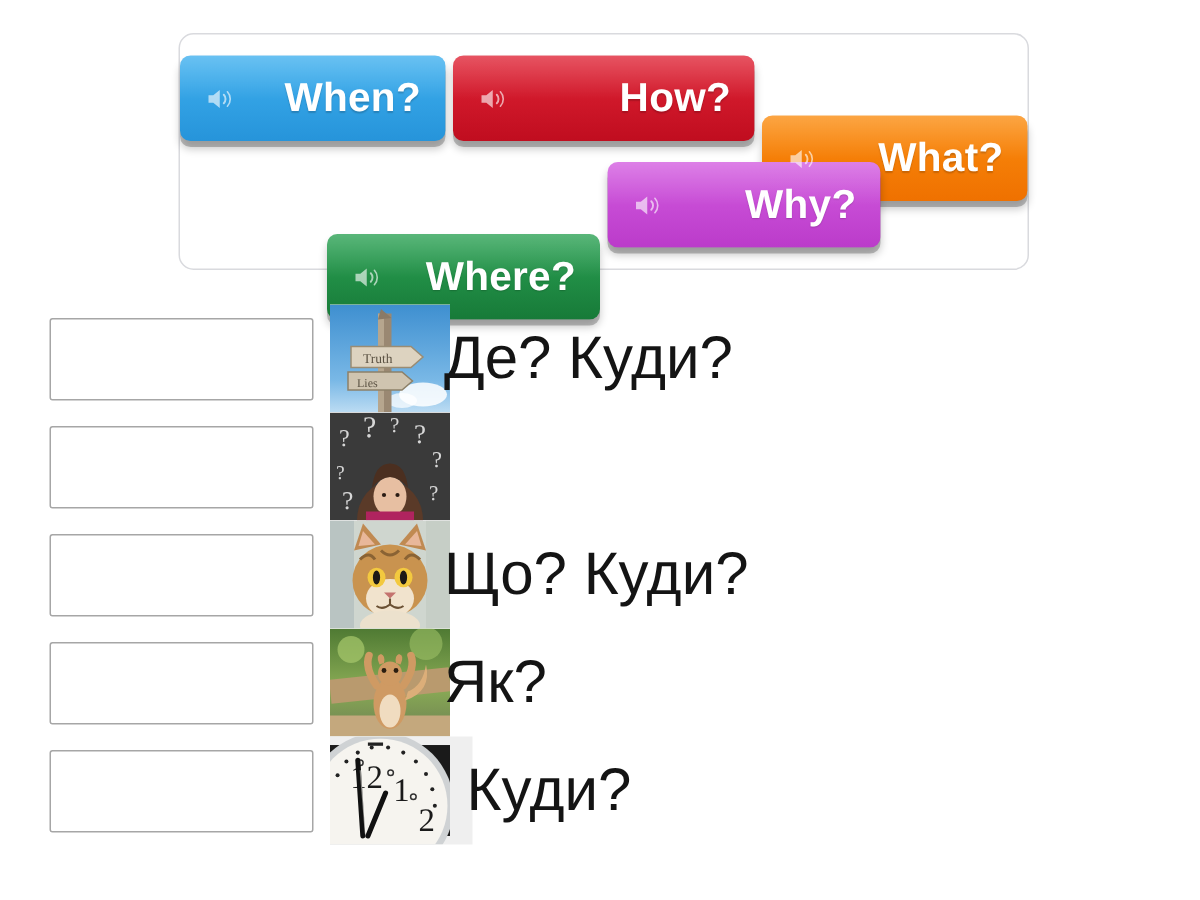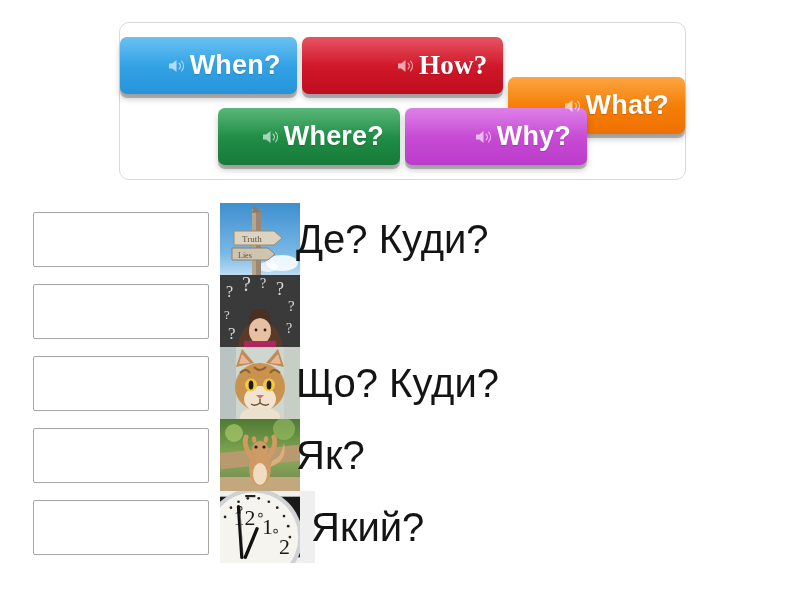--- a/index.html
+++ b/index.html
@@ -42,21 +42,21 @@
     justify-content: center;
     gap: 5px;
   }
   .tray-row.row-1 { top: 14px; }
   .tray-row.row-2 { top: 85px; }
 
   .tile {
     position: relative;
     display: flex;
     align-items: center;
-    justify-content: flex-end;
+    justify-content: space-between;
     gap: 4px;
     height: 57px;
     padding: 0 16px;
     border: 0;
     border-radius: 7px;
     color: #ffffff;
     font-size: 27px;
     font-weight: bold;
     letter-spacing: .2px;
     white-space: nowrap;
@@ -68,23 +68,23 @@
   .tile::after {
     content: "";
     position: absolute;
     left: 0; right: 0; top: 0;
     height: 50%;
     background: linear-gradient(to bottom, rgba(255,255,255,.22), rgba(255,255,255,0));
     pointer-events: none;
   }
 
   .tile-when  { width: 182px; background: #2d9fe0; background-image: linear-gradient(to bottom, #3fb0ef 0%, #2694da 100%); }
-  .tile-how   { width: 208px; background: #ce1b2c; background-image: linear-gradient(to bottom, #e02436 0%, #c00d1f 100%); font-family: Liberation Serif, serif; }
+  .tile-how   { width: 208px; background: #ce1b2c; background-image: linear-gradient(to bottom, #e02436 0%, #c00d1f 100%); }
   .tile-what  { width: 182px; background: #f57c00; background-image: linear-gradient(to bottom, #fb8c0e 0%, #ef7100 100%); margin-top: 40px; }
-  .tile-where { width: 182px; background: #1f8a44; background-image: linear-gradient(to bottom, #2ba254 0%, #177a38 100%); }
+  .tile-where { width: 182px; background: #1f8a44; background-image: linear-gradient(to bottom, #2ba254 0%, #177a38 100%); margin-top: 48px; }
   .tile-why   { width: 182px; background: #c64ad4; background-image: linear-gradient(to bottom, #d35ce0 0%, #bb3bca 100%); }
 
   .speaker-icon {
     flex: 0 0 auto;
     width: 20px;
     height: 20px;
     opacity: .62;
     position: relative;
     z-index: 2;
   }
@@ -353,17 +353,17 @@
           </g>
           <rect x="30" y="-2" width="12" height="2.6" fill="#222"></rect>
           <text x="16" y="34" font-family="'Liberation Serif', serif" font-size="26" fill="#1a1a1a">12</text>
           <text x="50" y="44" font-family="'Liberation Serif', serif" font-size="26" fill="#1a1a1a">1</text>
           <text x="70" y="68" font-family="'Liberation Serif', serif" font-size="26" fill="#1a1a1a">2</text>
           <path d="M26 72 L22 12" stroke="#111" stroke-width="4" stroke-linecap="round"></path>
           <path d="M30 72 L44 38" stroke="#111" stroke-width="4" stroke-linecap="round"></path>
           <path d="M28 70 L24 20" stroke="#f6f4ef" stroke-width="1" opacity=".5"></path>
         </svg>
       </div>
-      <div class="row-text">Який?</div>
+      <div class="row-text">Куди?</div>
     </div>
 
   </div>
 </div>
 
 </body></html>

